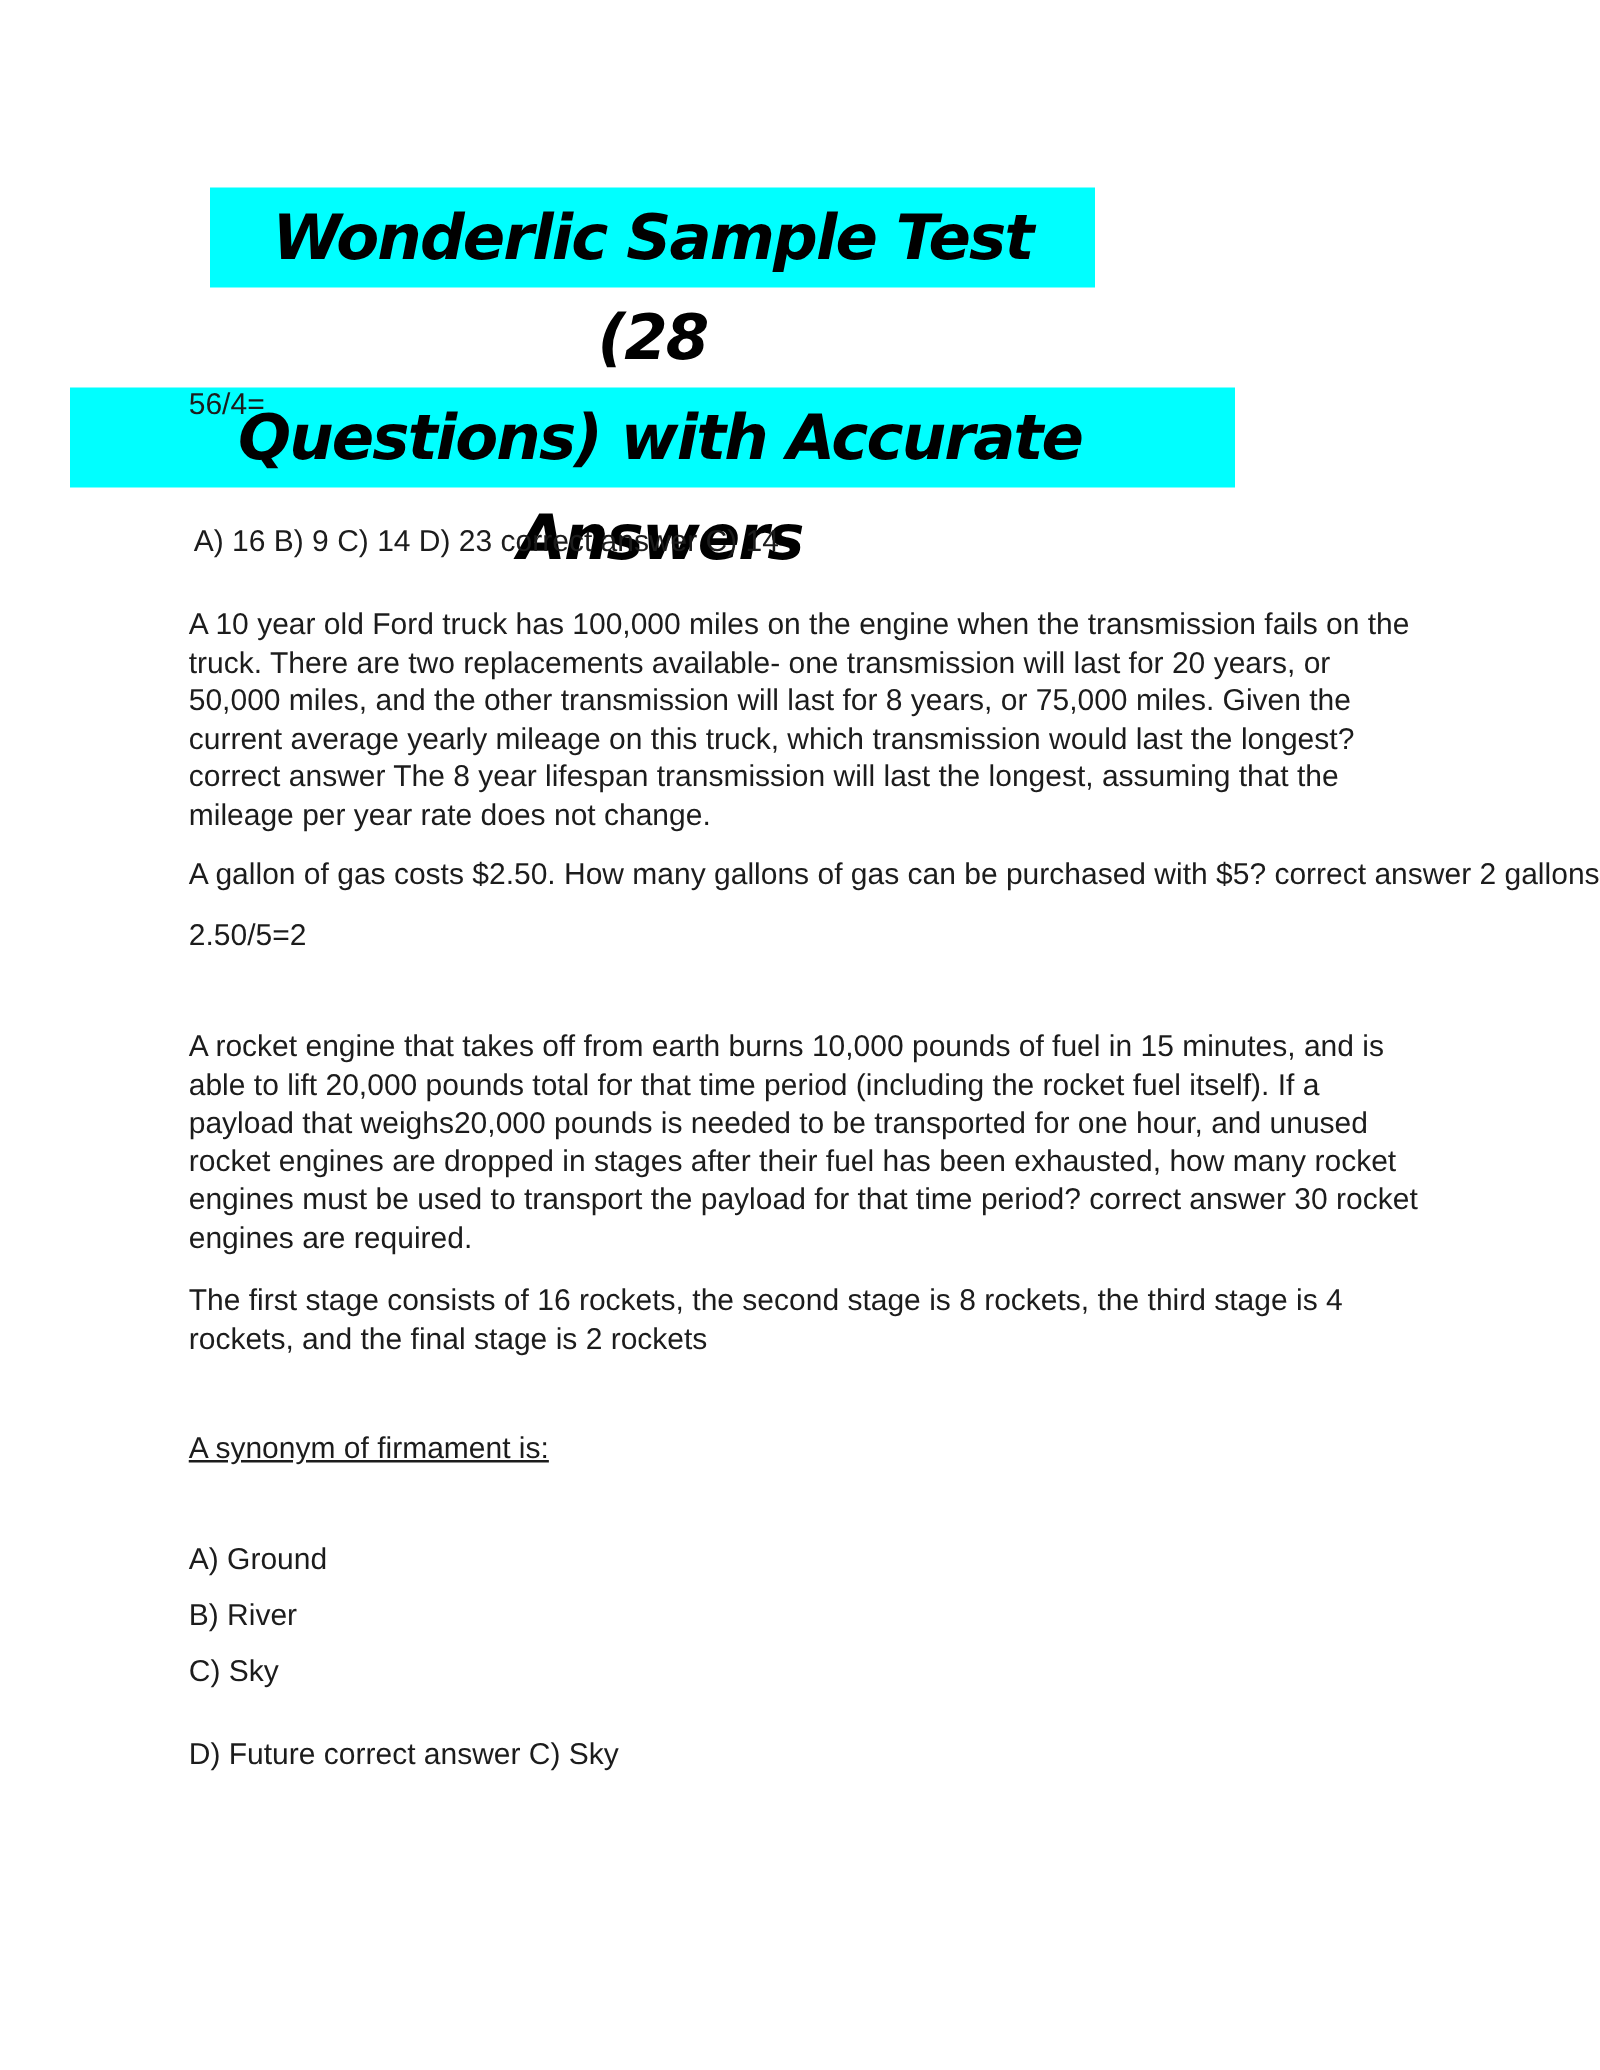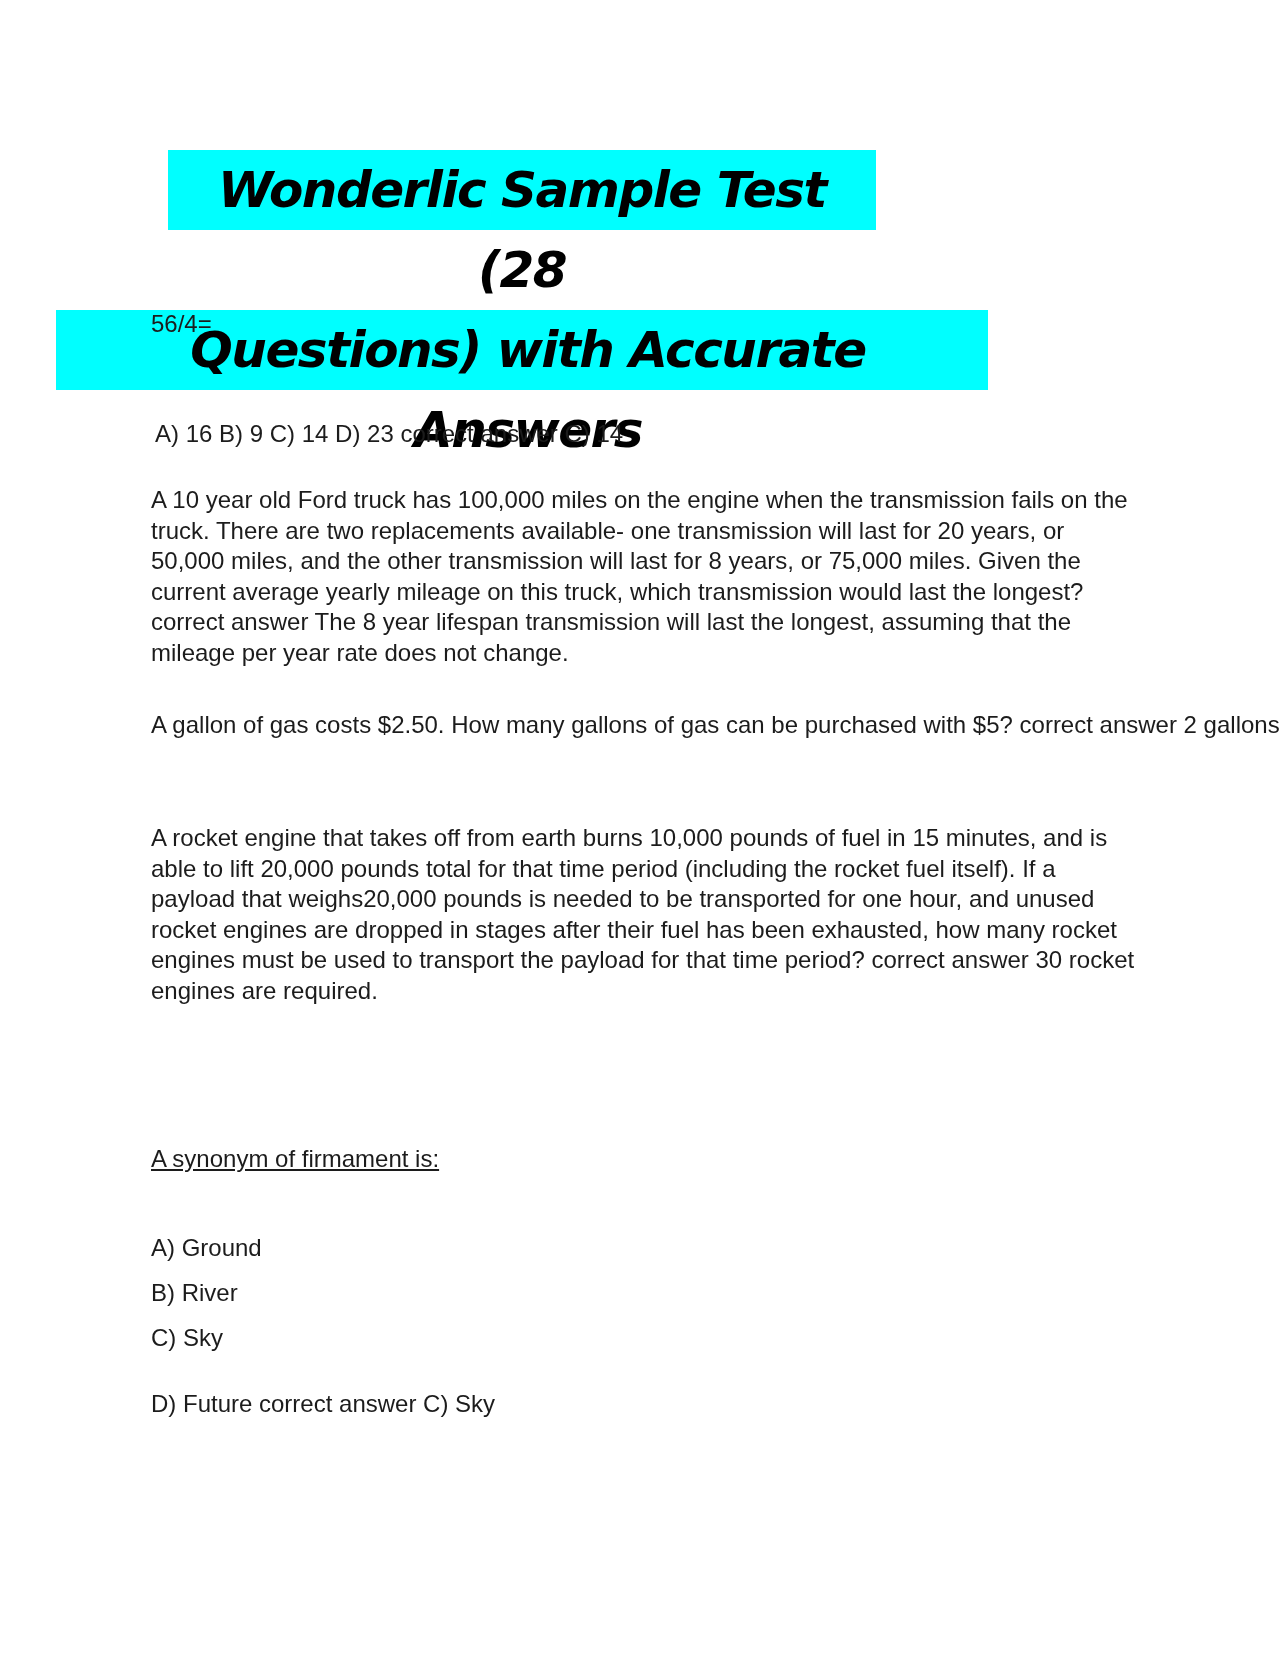--- a/index.html
+++ b/index.html
@@ -65,25 +65,27 @@
     <span class="title-line l1">Wonderlic Sample Test (28</span><br>
     <span class="title-line l2">Questions) with Accurate Answers</span>
   </div>
 
   <div class="text t-single" style="top:309px;">56/4=</div>
 
   <div class="text t-single" style="top:419px; left:155px;">A) 16 B) 9 C) 14 D) 23 correct answer C) 14</div>
 
   <div class="text" style="top:485px; width:985px;">A 10 year old Ford truck has 100,000 miles on the engine when the transmission fails on the truck. There are two replacements available- one transmission will last for 20 years, or 50,000 miles, and the other transmission will last for 8 years, or 75,000 miles. Given the current average yearly mileage on this truck, which transmission would last the longest? correct answer The 8 year lifespan transmission will last the longest, assuming that the mileage per year rate does not change.</div>
 
-  <div class="text t-single" style="top:710px;">A gallon of gas costs $2.50. How many gallons of gas can be purchased with $5? correct answer 2 gallons</div>
+  <div class="text t-single" style="top:685px;">A gallon of gas costs $2.50. How many gallons of gas can be purchased with $5? correct answer 2 gallons</div>
 
+  <div class="text t-single" style="top:734px;">2.50/5=2</div>
 
   <div class="text" style="top:823px; width:990px;">A rocket engine that takes off from earth burns 10,000 pounds of fuel in 15 minutes, and is able to lift 20,000 pounds total for that time period (including the rocket fuel itself). If a payload that weighs20,000 pounds is needed to be transported for one hour, and unused rocket engines are dropped in stages after their fuel has been exhausted, how many rocket engines must be used to transport the payload for that time period? correct answer 30 rocket engines are required.</div>
 
+  <div class="text" style="top:1026px; width:960px;">The first stage consists of 16 rockets, the second stage is 8 rockets, the third stage is 4 rockets, and the final stage is 2 rockets</div>
 
   <div class="text t-single" style="top:1144px;text-decoration:underline;">A synonym of firmament is:</div>
 
   <div class="text t-single" style="top:1233px;">A) Ground</div>
 
   <div class="text t-single" style="top:1278px;">B) River</div>
 
   <div class="text t-single" style="top:1323px;">C) Sky</div>
 
   <div class="text t-single" style="top:1389px;">D) Future correct answer C) Sky</div>

